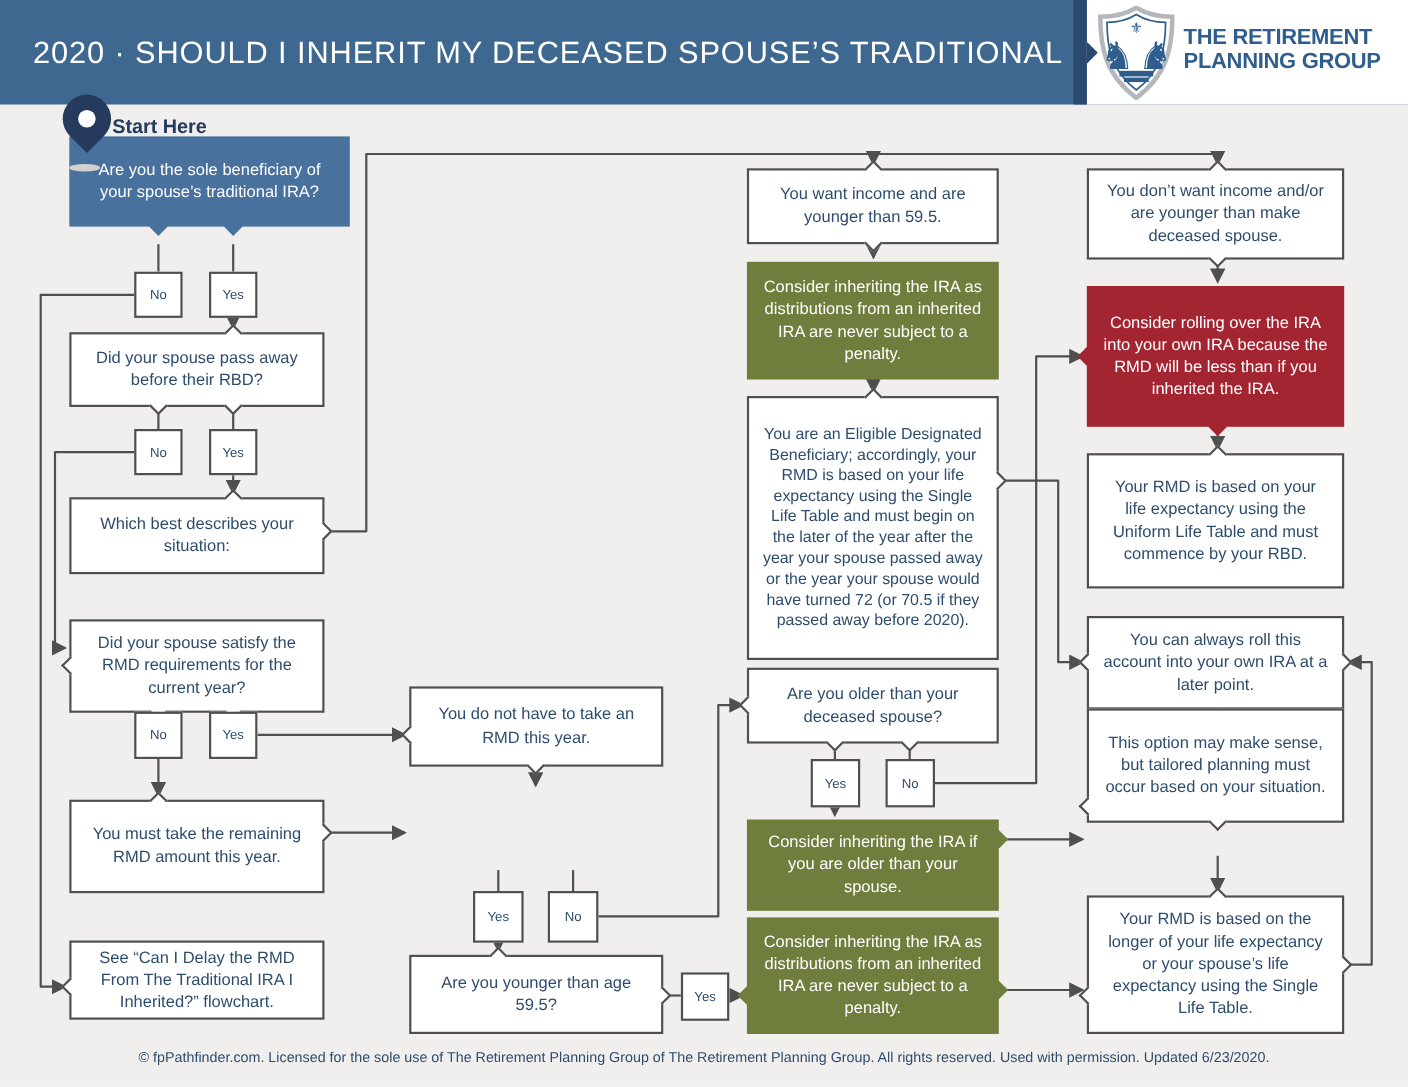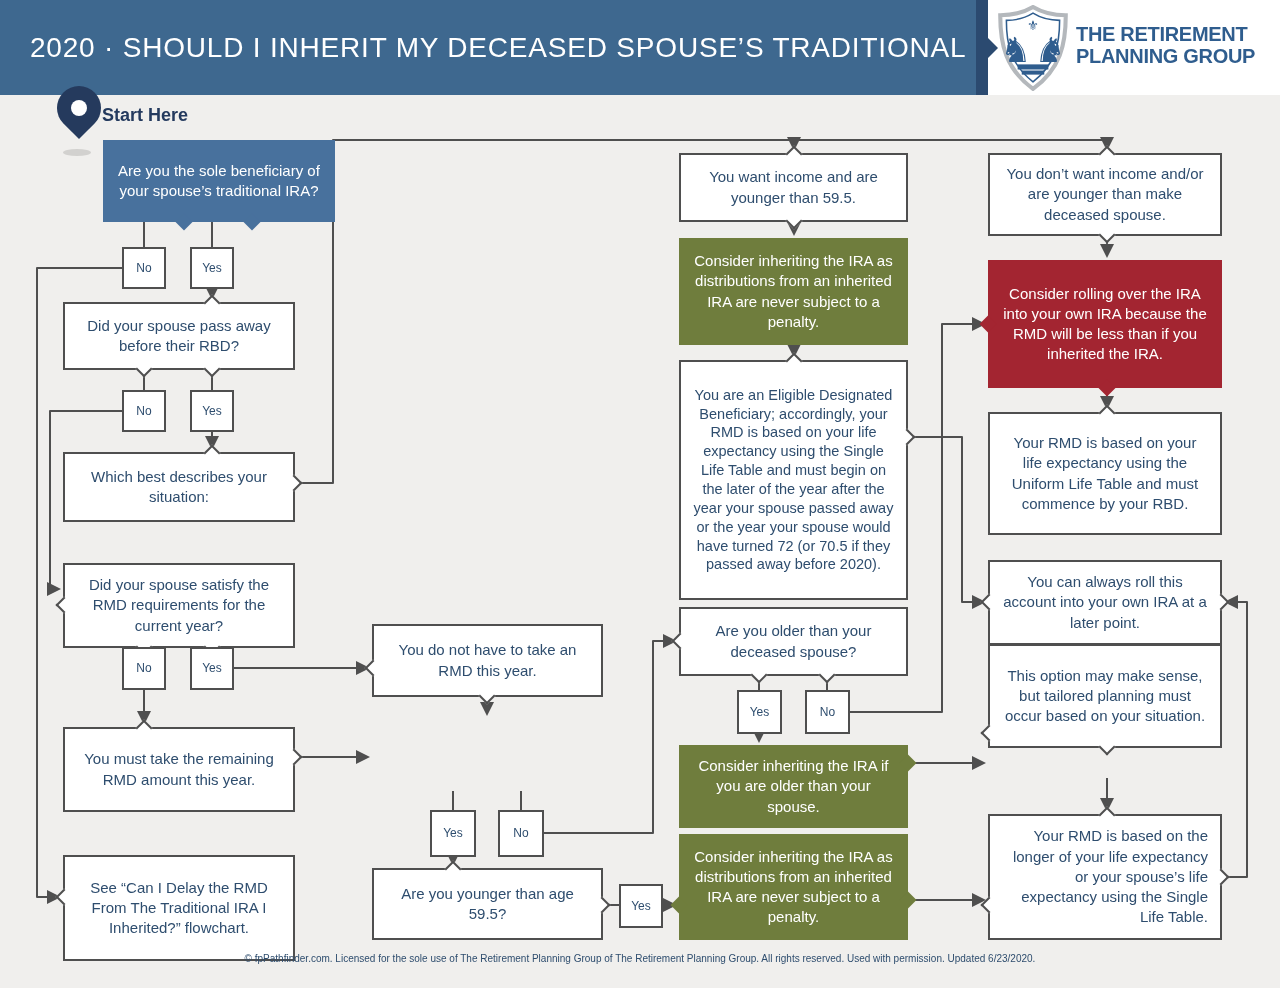--- a/index.html
+++ b/index.html
@@ -54,21 +54,21 @@
   .nb{bottom:-7px;border-right:2px solid var(--line);border-bottom:2px solid var(--line);}
   .nl{left:-7px;border-left:2px solid var(--line);border-bottom:2px solid var(--line);}
   .nr{right:-7px;border-top:2px solid var(--line);border-right:2px solid var(--line);}
   .blue .n,.green .n,.red .n{border:none;}
   .blue .nb,.green .nb,.red .nb{bottom:-6px;}
   .green .nr,.red .nr{right:-6px;}
   .green .nl,.red .nl{left:-6px;}
 
   
   .footer{position:absolute;left:0;top:953px;width:1280px;text-align:center;
-          color:var(--navy);font-size:10px;z-index:2;}
+          color:var(--navy);font-size:13px;z-index:2;}
 </style>
 </head>
 <body>
 
 <div class="page">
 
   <div class="header">
     <div class="title">2020 · SHOULD I INHERIT MY DECEASED SPOUSE’S TRADITIONAL IRA?</div>
     <div class="logo-panel">
       <div class="logo-tab"></div>
@@ -132,21 +132,21 @@
       <polyline points="1107,388 1107,408" marker-end="url(#ah)"></polyline>
       <polyline points="1107,778 1107,810" marker-end="url(#ah)"></polyline>
       <polyline points="1222,877 1247,877 1247,602 1226,602" marker-end="url(#ah)"></polyline>
     </g>
   </svg>
 
   <div class="pin-shadow"></div>
   <div class="pin"></div>
   <div class="start-label">Start Here</div>
 
-  <div class="node blue" style="left:63px;top:140px;width:232px;height:82px;margin-left:40px;">
+  <div class="node blue" style="left:63px;top:124px;width:255px;height:82px;">
     <span>Are you the sole beneficiary of your spouse’s traditional IRA?</span>
     <i class="n nb" style="left:75px;"></i>
     <i class="n nb" style="left:143px;"></i>
   </div>
   <div class="node small" style="left:122px;top:247px;width:44px;height:42px;">
       <span>No</span>
     </div>
   <div class="node small" style="left:190px;top:247px;width:44px;height:42px;">
       <span>Yes</span>
     </div>
@@ -182,21 +182,21 @@
   <div class="node small" style="left:190px;top:647px;width:44px;height:43px;">
       <span>Yes</span>
     </div>
 
   <div class="node" style="left:63px;top:727px;width:232px;height:85px;">
     <span>You must take the remaining RMD amount this year.</span>
     <i class="n nt" style="left:73px;"></i>
     <i class="n nr" style="top:22px;"></i>
   </div>
 
-  <div class="node" style="left:63px;top:855px;width:232px;height:106px;">
+  <div class="node" style="left:63px;top:855px;width:232px;height:72px;">
     <span>See “Can I Delay the RMD From The Traditional IRA I Inherited?” flowchart.</span>
     <i class="n nl" style="top:34px;"></i>
   </div>
 
   <div class="node" style="left:372px;top:624px;width:231px;height:73px;">
     <span>You do not have to take an RMD this year.</span>
     <i class="n nl" style="top:36px;"></i>
     <i class="n nb" style="left:107px;"></i>
   </div>
 
@@ -278,21 +278,21 @@
     <i class="n nl" style="top:34px;"></i>
     <i class="n nr" style="top:34px;"></i>
   </div>
 
   <div class="node" style="left:988px;top:644px;width:234px;height:104px;">
     <span>This option may make sense, but tailored planning must occur based on your situation.</span>
     <i class="n nl" style="top:81px;"></i>
     <i class="n nb" style="left:111px;"></i>
   </div>
 
-  <div class="node" style="left:988px;top:814px;width:234px;height:126px;text-align:right;">
+  <div class="node" style="left:988px;top:814px;width:234px;height:126px;">
     <span>Your RMD is based on the longer of your life expectancy or your spouse’s life expectancy using the Single Life Table.</span>
     <i class="n nt" style="left:111px;"></i>
     <i class="n nl" style="top:83px;"></i>
     <i class="n nr" style="top:55px;"></i>
   </div>
 
   <div class="footer">
     <span>© fpPathfinder.com. Licensed for the sole use of The Retirement Planning Group of The Retirement Planning Group. All rights reserved. Used with permission. Updated 6/23/2020.</span>
   </div>
 

